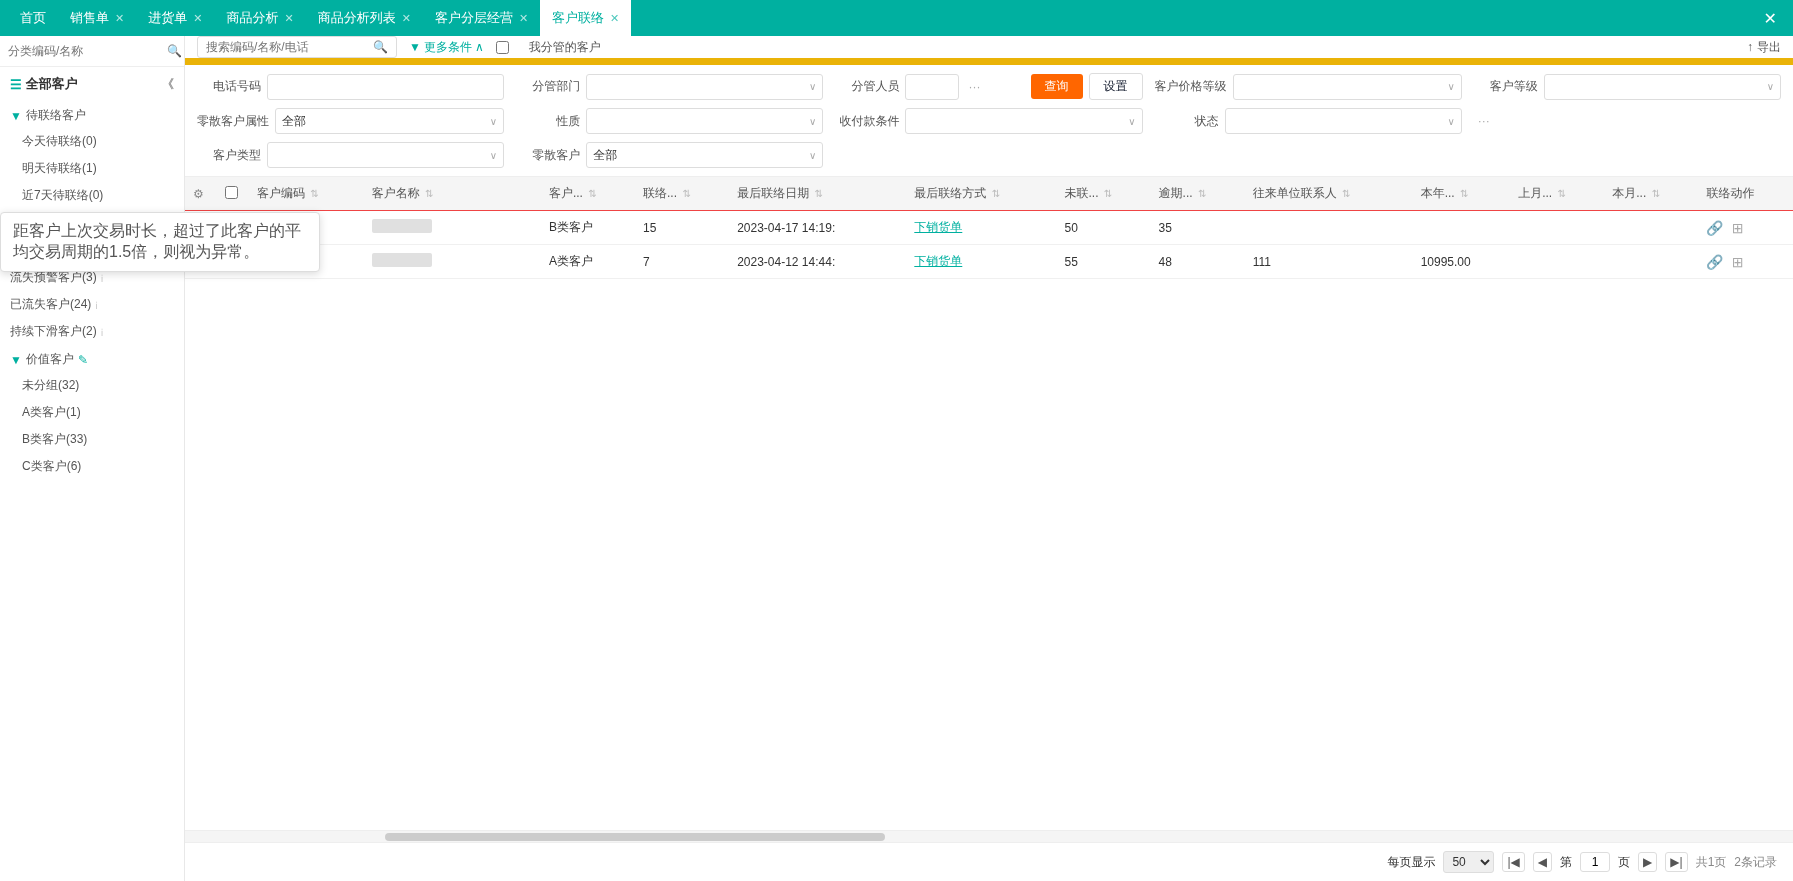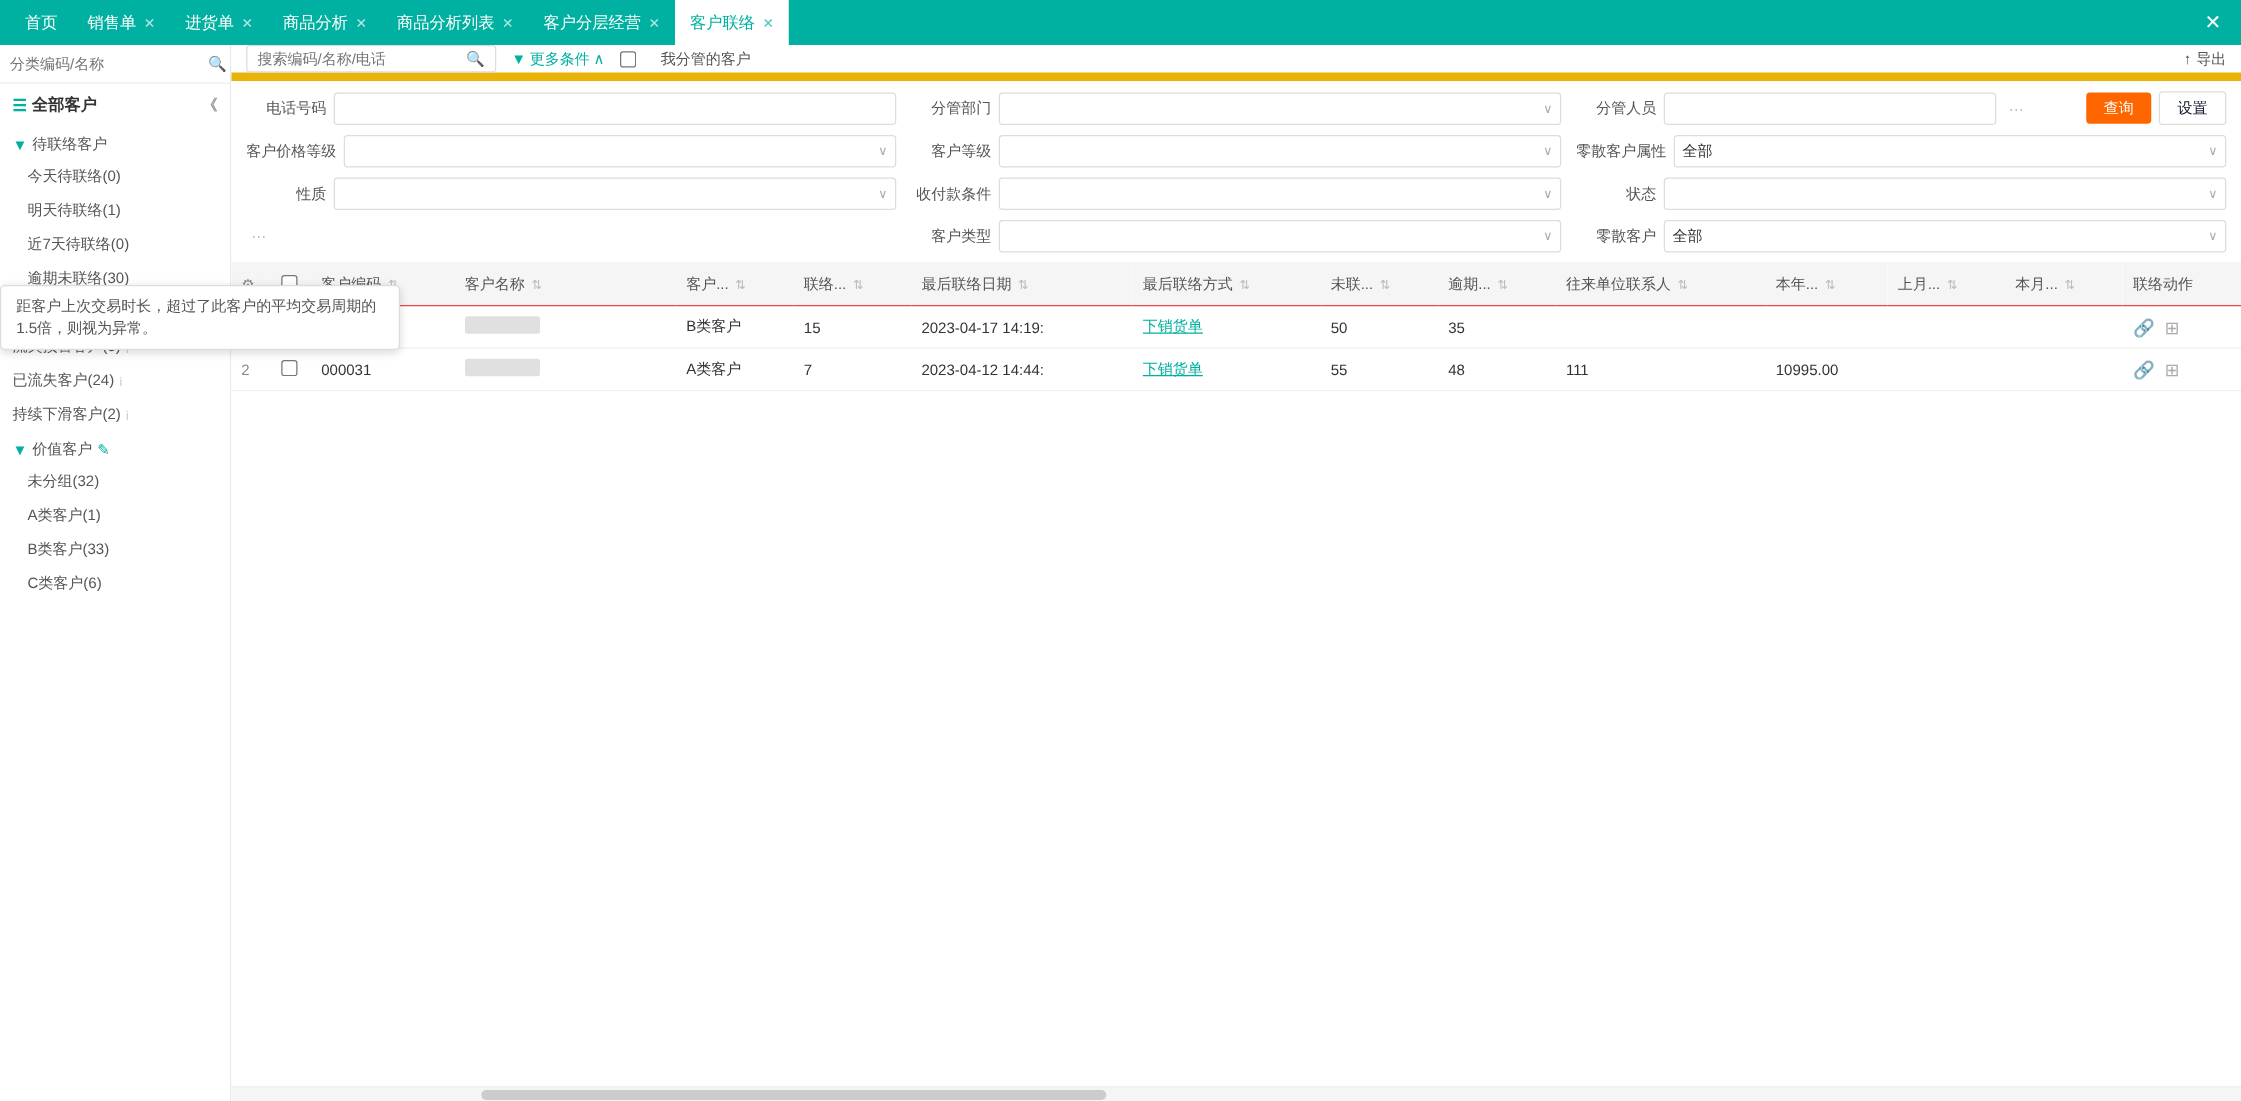--- a/index.html
+++ b/index.html
@@ -62,23 +62,23 @@
       display: flex; align-items: center; text-align: center;
     }
     .sidebar-item-with-icon .info-icon { margin-left: 4px; color: #ccc; font-size: 10px; }
 
     .sidebar-item-orange-bar {
       background: #ff6600; width: 4px; height: 28px; margin-right: 0;
     }
 
     
     .tooltip-box {
-      position: absolute; left: 0; top: 228px; z-index: 100;
+      position: absolute; left: 0; top: 212px; z-index: 100;
       background: #fff; border: 1px solid #ddd; border-radius: 4px;
-      padding: 8px 12px; max-width: 320px; color: #555; font-size: 12px;
+      padding: 8px 12px; max-width: 320px; color: #555; font-size: 16px;
       box-shadow: 0 2px 8px rgba(0,0,0,0.15);
     }
 
     
     .content-area {
       flex: 1; display: flex; flex-direction: column; overflow: hidden; background: #fff;
     }
 
     
     .filter-top-bar {
@@ -97,21 +97,21 @@
     }
     .my-customer-check { display: flex; align-items: center; gap: 20px; font-size: 12px; color: #555; cursor: pointer; }
     .export-btn {
       margin-left: auto; display: flex; align-items: center; gap: 4px;
       color: #555; cursor: pointer; font-size: 12px;
     }
 
     
     .filter-grid {
       background: #fff; border-bottom: 1px solid #eee;
-      padding: 8px 12px; display: grid; grid-template-columns: 1fr 1fr 1fr;
+      padding: 8px 12px; display: grid; grid-template-columns: 1fr 1fr 1fr 1fr 1fr;
       gap: 8px 12px;
     }
     .filter-row {
       display: flex; align-items: center; gap: 6px;
     }
     .filter-label { color: #555; font-size: 12px; white-space: nowrap; min-width: 64px; text-align: right; }
     .filter-input {
       flex: 1; border: 1px solid #ddd; border-radius: 3px; padding: 3px 6px;
       font-size: 12px; color: #333; display: flex; align-items: center; justify-content: space-between;
       min-height: 26px; background: #fff;
@@ -507,14 +507,31 @@
             </td>
           </tr>
         </tbody>
       </table>
     </div>
 
     <div class="h-scrollbar">
       <div class="h-scrollbar-thumb"></div>
     </div>
 
+    <div class="pagination">
+      <span>每页显示</span>
+      <select class="page-size-select">
+        <option>50</option>
+        <option>20</option>
+        <option>100</option>
+      </select>
+      <span class="page-btn">|◀</span>
+      <span class="page-btn">◀</span>
+      <span>第</span>
+      <input type="text" class="page-input" value="1" style="">
+      <span>页</span>
+      <span class="page-btn">▶</span>
+      <span class="page-btn">▶|</span>
+      <span class="page-total">共1页</span>
+      <span class="page-total">2条记录</span>
+    </div>
   </div>
 </div>
 
 </body></html>

